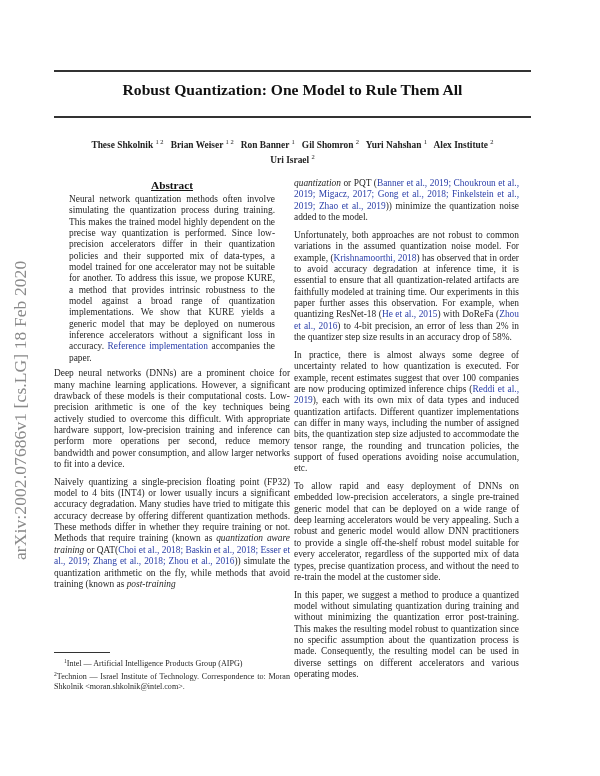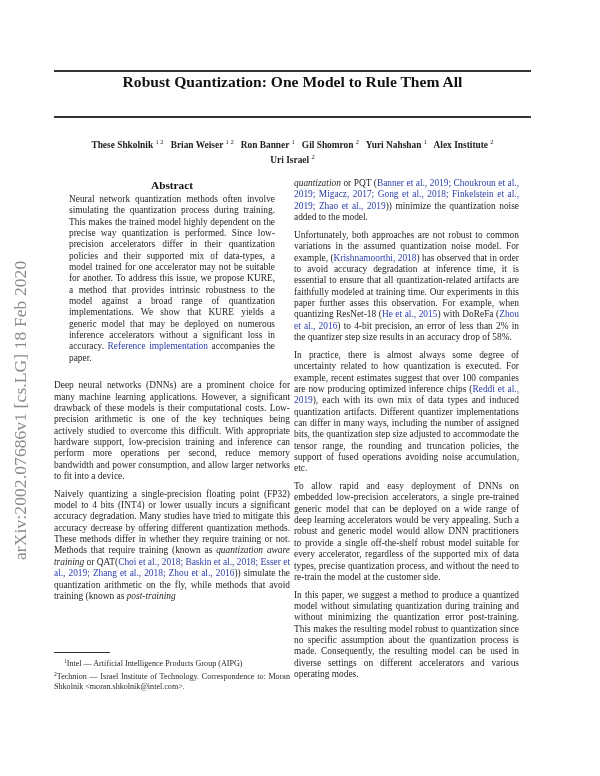--- a/index.html
+++ b/index.html
@@ -1,31 +1,31 @@
 <!DOCTYPE html>
 <html><head>
 <meta charset="utf-8">
 <style>
   html, body { margin:0; padding:0; background:#ffffff; }
   body { width:600px; height:776px; position:relative; overflow:hidden;
          font-family:"Liberation Serif","DejaVu Serif",serif; color:#1a1a1a; }
   .rule { position:absolute; left:54px; width:477px; height:2px; background:#333; }
-  .title { position:absolute; left:54px; width:477px; top:72px; text-align:center;
+  .title { position:absolute; left:54px; width:477px; top:80px; text-align:center;
            font-weight:bold; font-size:15.6px; line-height:20px; color:#111; }
   .authors { position:absolute; left:54px; width:477px; top:136px; text-align:center;
              font-weight:bold; font-size:9.4px; line-height:12px; color:#222; }
   .authors sup { font-weight:normal; font-size:6.5px; vertical-align:4px; }
   .sidebar { position:absolute; left:10px; top:560px; transform-origin:0 0; transform:rotate(-90deg);
              font-size:17.5px; color:#8a8a8a; white-space:nowrap; letter-spacing:0.1px; }
   .col { position:absolute; font-size:9.4px; line-height:11.35px; text-align:justify; color:#262626; }
   .col p { margin:0 0 6.5px 0; }
   .leftcol { left:54px; width:236px; top:178px; }
   .rightcol { left:294px; width:225px; top:178px; }
-  .abs-head { text-align:center; font-weight:bold; font-size:11.3px; line-height:14px; margin:0 0 2px 0; color:#111; }
-  .abs-body { margin:0 15px 16px 15px; }
+  .abs-head { text-align:center; font-weight:bold; font-size:11.3px; line-height:14px; margin:0 0 2px 0; color:#111;text-decoration:underline; }
+  .abs-body { margin:0 15px 4px 15px; }
   .sec-head { font-weight:bold; font-size:11.3px; line-height:14px; margin:20px 0 5px 0; color:#111; }
   a.cite, span.cite { color:#2b3fa8; text-decoration:none; }
   em { font-style:italic; }
   .fn-rule { position:absolute; left:54px; top:652px; width:56px; height:1px; background:#333; }
   .footnotes { position:absolute; left:54px; width:236px; top:656px; font-size:8.1px; line-height:10px; text-align:justify; color:#262626; }
   .footnotes sup { font-size:5.5px; vertical-align:3px; }
 </style>
 </head>
 <body>
 

